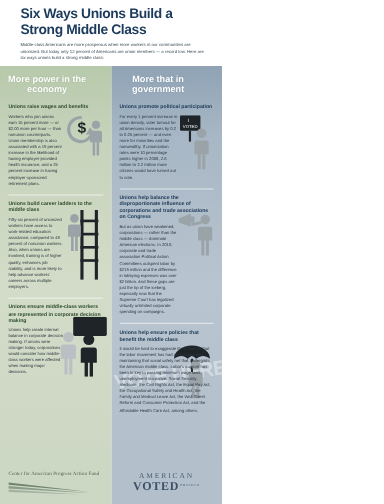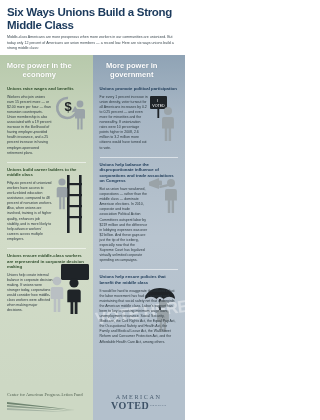--- a/index.html
+++ b/index.html
@@ -5,21 +5,21 @@
   html,body{margin:0;padding:0;}
   body{
     width:185px;height:420px;overflow:hidden;
     background:#ffffff;
     font-family:"Liberation Sans", sans-serif;
     -webkit-font-smoothing:antialiased;
   }
   #poster{position:relative;width:185px;height:420px;overflow:hidden;background:#fff;}
 
   
-  .header{padding:6px 7px 2px 7px;background:#ffffff;}
+  .header{padding:6px 7px 2px 17px;background:#ffffff;}
   .title{
     font-size:11.5px;line-height:12.5px;font-weight:bold;color:#1b3a5c;
     letter-spacing:-0.3px;margin:0 0 4px 0;
   }
   .intro{
     font-size:3.6px;line-height:5.6px;color:#3d4a52;margin:0;
     padding-right:4px;text-align:left;
   }
 
   
@@ -150,21 +150,21 @@
             <circle class="figure-dark" cx="27" cy="19" r="4.6"></circle>
             <path class="figure-dark" d="M22.4 25.5 h9.2 a2.1 2.1 0 0 1 2.1 2.1 v10.6 h-3.2 v11.8 h-2.8 v-11.8 h-1.4 v11.8 h-2.8 v-11.8 h-3.2 v-10.6 a2.1 2.1 0 0 1 2.1 -2.1 z"></path>
           </svg>
         </div>
         <div class="sec-body narrow">Unions help create internal balance in corporate decision making. If unions were stronger today, corporations would consider how middle-class workers were affected when making major decisions.</div>
       </div>
 
     </div>
 
     <div class="col right">
-      <div class="colhead">More power in government</div>
+      <div class="colhead">More that in government</div>
 
       <div class="vote-wm">VOTE HERE</div>
 
       <div class="section">
         <div class="sec-title">Unions promote political participation</div>
         <div class="art" style="left:50px;top:10px;">
           <svg width="40" height="46" viewBox="0 0 40 46">
             <rect class="figure-dark" x="7" y="0" width="17" height="13" rx="1"></rect>
             <text x="14.2" y="6" text-anchor="middle" font-family="Liberation Sans, sans-serif" font-size="4" fill="#ffffff">I</text>
             <text x="15.5" y="11" text-anchor="middle" font-family="Liberation Sans, sans-serif" font-size="3.6" fill="#ffffff">VOTED</text>

